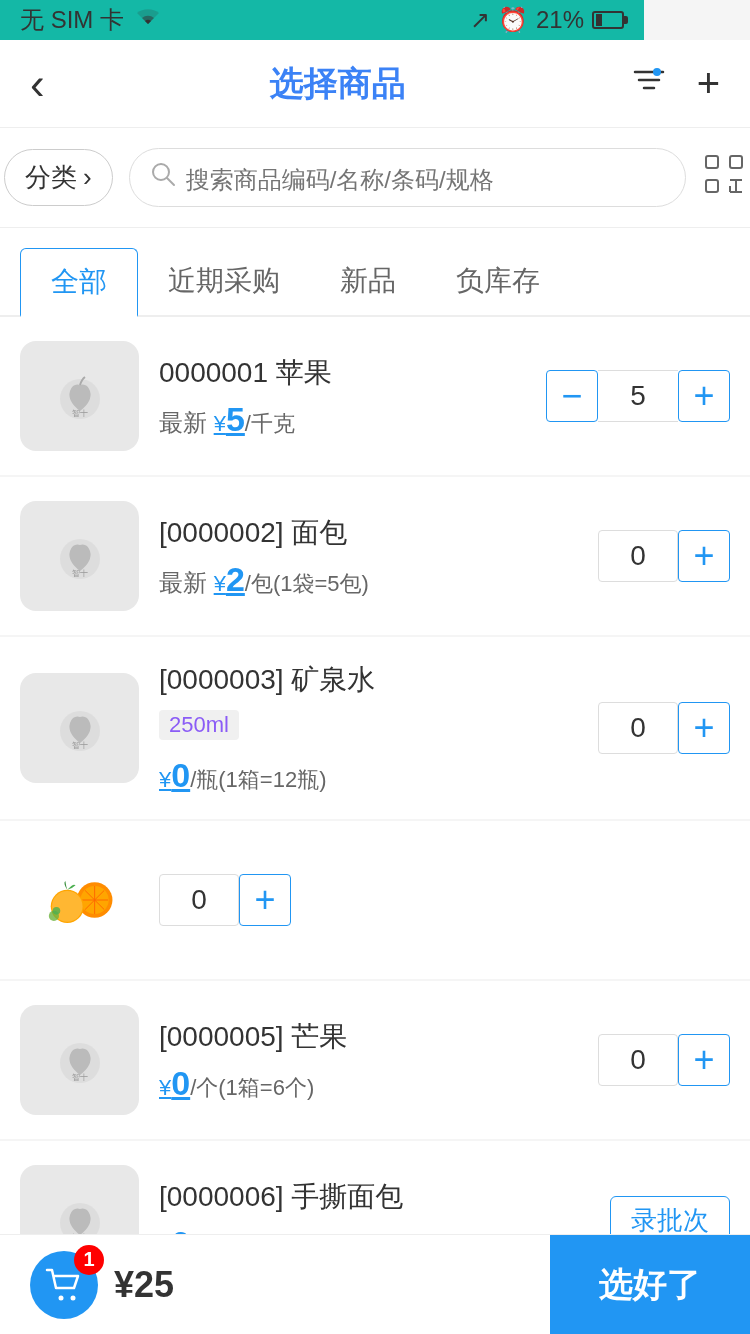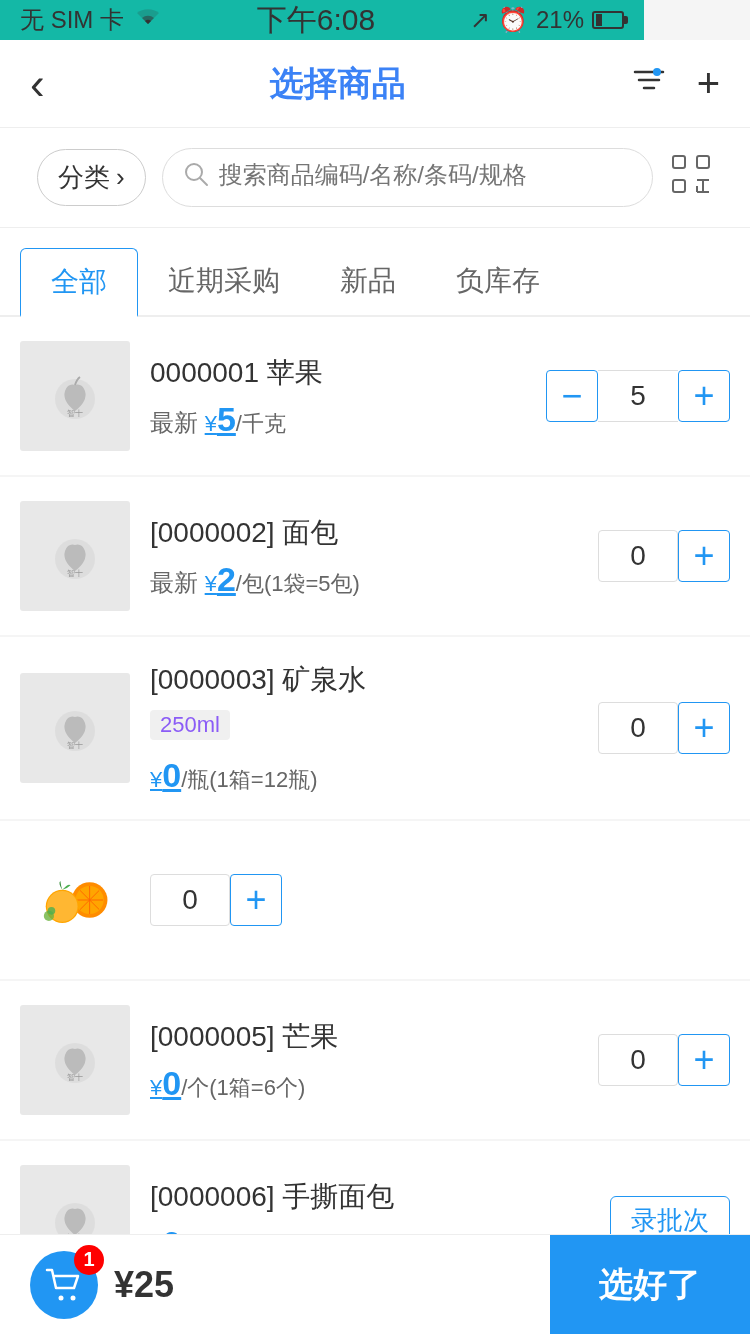--- a/index.html
+++ b/index.html
@@ -61,21 +61,21 @@
     }
     .nav-icon {
       font-size: 36px;
       color: #333;
       cursor: pointer;
     }
 
     
     .filter-bar {
       background: #fff;
-      padding: 20px 37px;
+      padding: 20px 4px;
       display: flex;
       align-items: center;
       gap: 16px;
       border-bottom: 1px solid #eee;
     }
     .category-btn {
       border: 1px solid #ccc;
       border-radius: 30px;
       padding: 10px 20px;
       font-size: 26px;
@@ -83,21 +83,21 @@
       background: #fff;
       display: flex; align-items: center; gap: 6px;
       white-space: nowrap;
     }
     .search-box {
       flex: 1;
       border: 1px solid #ddd;
       border-radius: 30px;
       padding: 12px 20px;
       display: flex;
-      align-items: flex-start;
+      align-items: flex-end;
       gap: 10px;
       background: #fff;
     }
     .search-box input {
       border: none;
       outline: none;
       font-size: 24px;
       color: #999;
       width: 100%;
       background: transparent;
@@ -132,24 +132,24 @@
     }
     .product-item {
       background: #fff;
       margin-bottom: 2px;
       padding: 24px 20px;
       display: flex;
       align-items: center;
       gap: 20px;
     }
     .product-thumb {
-      width: 110px;
+      width: 119px;
       height: 110px;
       background: #e8e8e8;
-      border-radius: 3px;
+      border-radius: 16px;
       display: flex;
       align-items: center;
       justify-content: center;
       flex-shrink: 0;
       overflow: hidden;
     }
     .product-thumb svg {
       width: 70px; height: 70px;
     }
     .product-thumb.has-image {
@@ -309,21 +309,20 @@
   <div class="status-left">
     <span>无 SIM 卡</span>
     <span>
       <svg width="28" height="22" viewBox="0 0 28 22">
           <path d="M14 18l3-3a4 4 0 00-6 0l3 3z" fill="#333"></path>
           <path d="M14 18L8 12a9 9 0 0112 0L14 18z" fill="#333" opacity="0.5"></path>
           <path d="M14 18L3 7A18 18 0 0125 7L14 18z" fill="#333" opacity="0.2"></path>
         </svg>
     </span>
   </div>
-  <div class="status-center">下午6:08</div>
   <div class="status-right">
     <span>↗</span>
     <span>⏰</span>
     <span>21%</span>
     <span class="battery-icon">
       <span class="battery-fill"></span>
       <span class="battery-tip"></span>
     </span>
   </div>
 </div>

